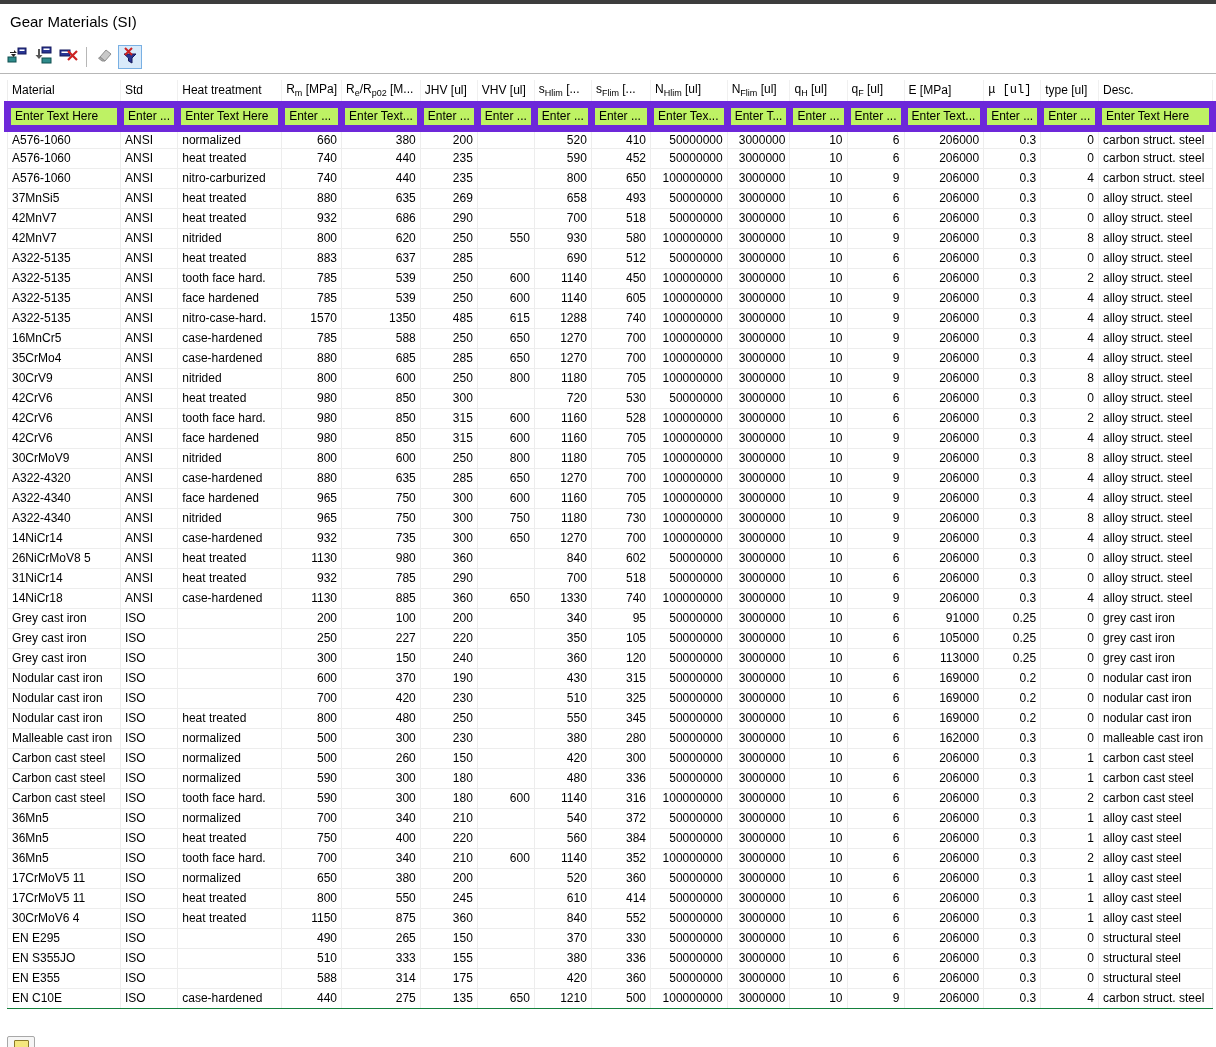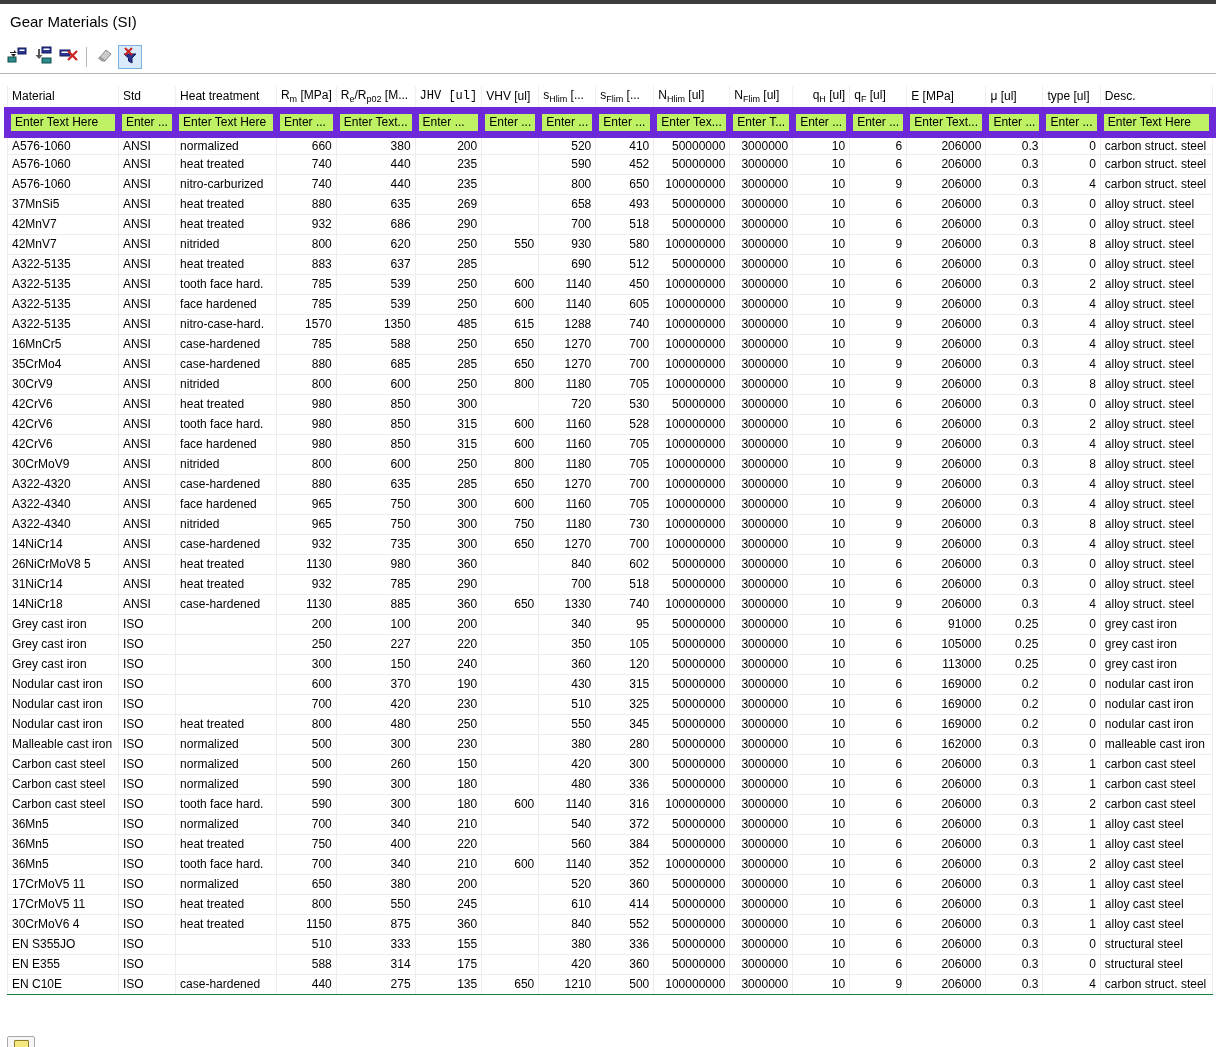--- a/index.html
+++ b/index.html
@@ -14,21 +14,21 @@
   .toolbar{
     height:34px;box-sizing:border-box;display:flex;align-items:center;
     padding-left:5px;border-bottom:1px solid #b7b7b7;background:#fff;
   }
   .tb-btn{
     width:24px;height:24px;display:flex;align-items:center;justify-content:center;
     border:1px solid transparent;margin-right:2px;background:transparent;padding:0;
   }
   .tb-btn.active{background:#d9eafa;border:1px solid #79b0e3;}
   .tb-sep{width:1px;height:20px;background:#b7b7b7;margin:0 5px 0 3px;}
-  .table-wrap{margin-left:4px;margin-top:12px;}
+  .table-wrap{margin-left:4px;margin-top:6px;}
   table{border-collapse:collapse;table-layout:fixed;font-size:12px;border-left:1px solid #ededed;}
   th,td{overflow:hidden;white-space:nowrap;padding:0 4px;box-sizing:border-box;}
   th{
     font-weight:normal;text-align:left;height:24px;
     border-right:1px solid #f0f0f0;vertical-align:middle;
   }
   th sub{font-size:9px;}
   tr.filter td{
     height:24px;border:7px solid #6d28d9;background:#bef264;vertical-align:middle;
   }
@@ -106,30 +106,30 @@
 
 <div class="table-wrap">
   <table>
     <thead>
       <tr id="header-row">
           <th style="width: 124px;"><span>Material</span></th>
           <th style="width: 58px;"><span>Std</span></th>
           <th style="width: 120px;"><span>Heat treatment</span></th>
           <th style="width: 56px;"><span>R</span><sub>m</sub><span> [MPa]</span></th>
           <th style="width: 75px;"><span>R</span><sub>e</sub><span>/R</span><sub>p02</sub><span> [M...</span></th>
-          <th style="width: 39px; font-family: Liberation Mono, monospace;"><span>JHV [ul]</span></th>
+          <th style="width: 39px;"><span>JHV [ul]</span></th>
           <th style="width: 55px;"><span>VHV [ul]</span></th>
           <th style="width: 56px;"><span>s</span><sub>Hlim</sub><span> [...</span></th>
           <th style="width: 65px;"><span>s</span><sub>Flim</sub><span> [...</span></th>
           <th style="width: 80px;"><span>N</span><sub>Hlim</sub><span> [ul]</span></th>
           <th style="width: 58px;"><span>N</span><sub>Flim</sub><span> [ul]</span></th>
-          <th style="width: 45px; text-align: right;"><span>q</span><sub>H</sub><span> [ul]</span></th>
+          <th style="width: 45px;"><span>q</span><sub>H</sub><span> [ul]</span></th>
           <th style="width: 48px;"><span>q</span><sub>F</sub><span> [ul]</span></th>
           <th style="width: 82px;"><span>E [MPa]</span></th>
-          <th style="width: 50px;"><span>μ [ul]</span></th>
+          <th style="width: 50px; font-family: Liberation Mono, monospace;"><span>μ [ul]</span></th>
           <th style="width: 60px;"><span>type [ul]</span></th>
           <th style="width: 124px;"><span>Desc.</span></th>
         </tr>
       <tr id="filter-row" class="filter">
           <td>Enter Text Here</td>
           <td>Enter ...</td>
           <td>Enter Text Here</td>
           <td>Enter ...</td>
           <td>Enter Text...</td>
           <td>Enter ...</td>
@@ -901,20 +901,39 @@
           <td class="num">50000000</td>
           <td class="num">3000000</td>
           <td class="num">10</td>
           <td class="num">6</td>
           <td class="num">206000</td>
           <td class="num">0.3</td>
           <td class="num">1</td>
           <td>alloy cast steel</td>
         </tr>
         <tr class="data">
+          <td>EN E295</td>
+          <td>ISO</td>
+          <td></td>
+          <td class="num">490</td>
+          <td class="num">265</td>
+          <td class="num">150</td>
+          <td class="num"></td>
+          <td class="num">370</td>
+          <td class="num">330</td>
+          <td class="num">50000000</td>
+          <td class="num">3000000</td>
+          <td class="num">10</td>
+          <td class="num">6</td>
+          <td class="num">206000</td>
+          <td class="num">0.3</td>
+          <td class="num">0</td>
+          <td>structural steel</td>
+        </tr>
+        <tr class="data">
           <td>EN S355JO</td>
           <td>ISO</td>
           <td></td>
           <td class="num">510</td>
           <td class="num">333</td>
           <td class="num">155</td>
           <td class="num"></td>
           <td class="num">380</td>
           <td class="num">336</td>
           <td class="num">50000000</td>

